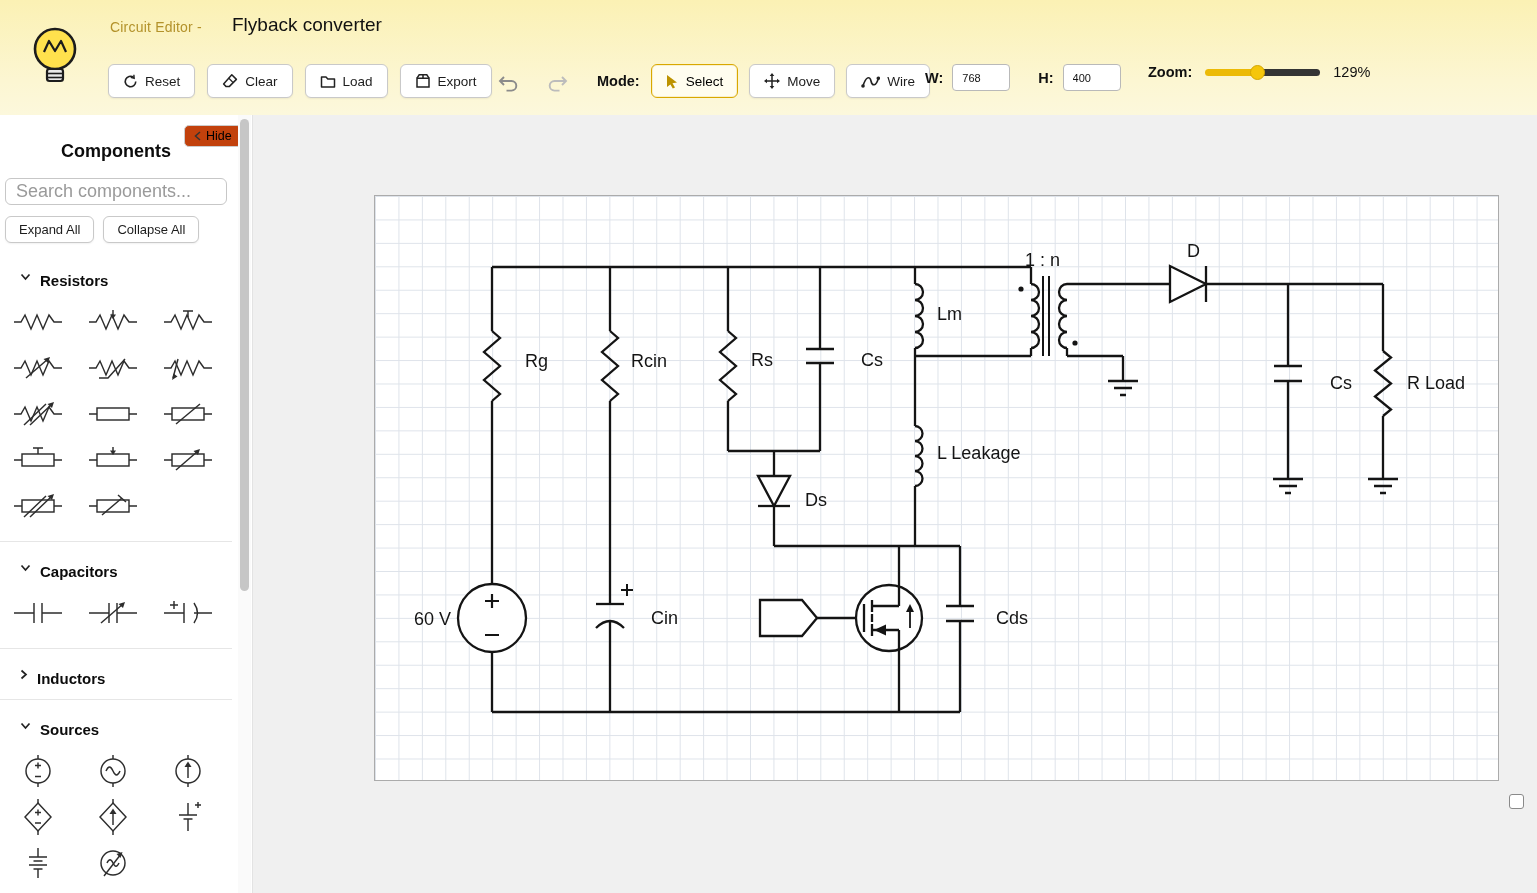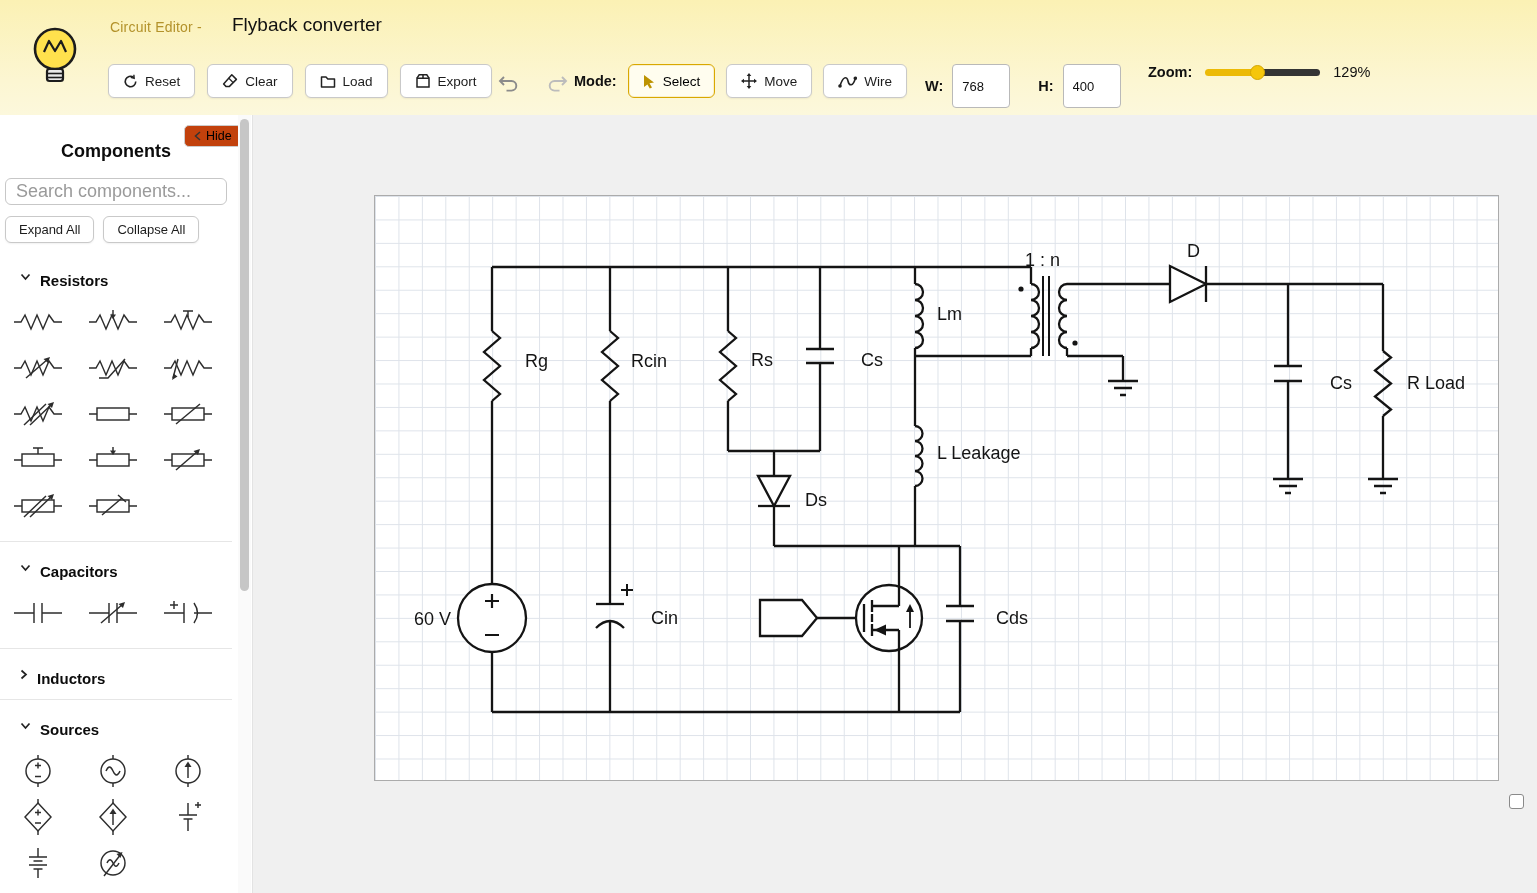--- a/index.html
+++ b/index.html
@@ -12,27 +12,27 @@
   .doc-title { position:absolute; left:232px; top:14px; font-size:19px; color:#111; }
 
   .toolbar { position:absolute; left:108px; top:64px; display:flex; gap:12px; align-items:center; }
   .btn { display:inline-flex; align-items:center; gap:7px; height:30px; padding:16px 14px; background:#fff;
          border:1px solid #c9c9c9; border-radius:6px; font-size:13.5px; color:#1d1d1d; cursor:pointer;
          box-shadow:0 1px 2px rgba(0,0,0,.06); white-space:nowrap; }
   .icon-btn { background:none; border:none; box-shadow:none; padding:0 6px; }
 
   .undoredo { position:absolute; left:492px; top:68px; display:flex; gap:14px; align-items:center; }
 
-  .mode-group { position:absolute; left:574px; top:64px; display:flex; gap:11px; align-items:center; }
+  .mode-group { position:absolute; left:597px; top:64px; display:flex; gap:11px; align-items:center; }
   .mode-label, .dim-label, .zoom-label { font-size:14.5px; font-weight:700; color:#111; }
   .btn.selected { background:#FFFDEF; border:1.5px solid #D9A800; color:#000000; box-shadow:inset 0 0 0 1px rgba(217,168,0,.15); }
 
   .dim-group { position:absolute; left:925px; top:64px; display:flex; gap:9px; align-items:center; }
-  .dim-input { width:58px; height:44px; border:1px solid #b9b9b9; border-radius:4px; background:#fff;
-               font-size:13px; font-family:inherit; padding:0 0 0 9px; color:#111; }
+  .dim-input { width:58px; height:27px; border:1px solid #b9b9b9; border-radius:4px; background:#fff;
+               font-size:11px; font-family:inherit; padding:0 0 0 9px; color:#111; }
   .dim-spacer { width:10px; }
 
   .zoom-group { position:absolute; left:1148px; top:64px; display:flex; gap:13px; align-items:center; }
   .slider { position:relative; width:115px; height:16px; cursor:pointer; }
   .slider-track { position:absolute; top:5px; left:0; width:115px; height:7px; border-radius:4px;
                   background:linear-gradient(to right,#ECBA06 0 46%, #343434 46% 100%); }
   .slider-thumb { position:absolute; top:1px; left:calc(46% - 8px); width:15px; height:15px; border-radius:50%;
                   background:#F5C60A; border:1px solid #d3a603; }
   .zoom-value { font-size:14.5px; color:#111; }
 

